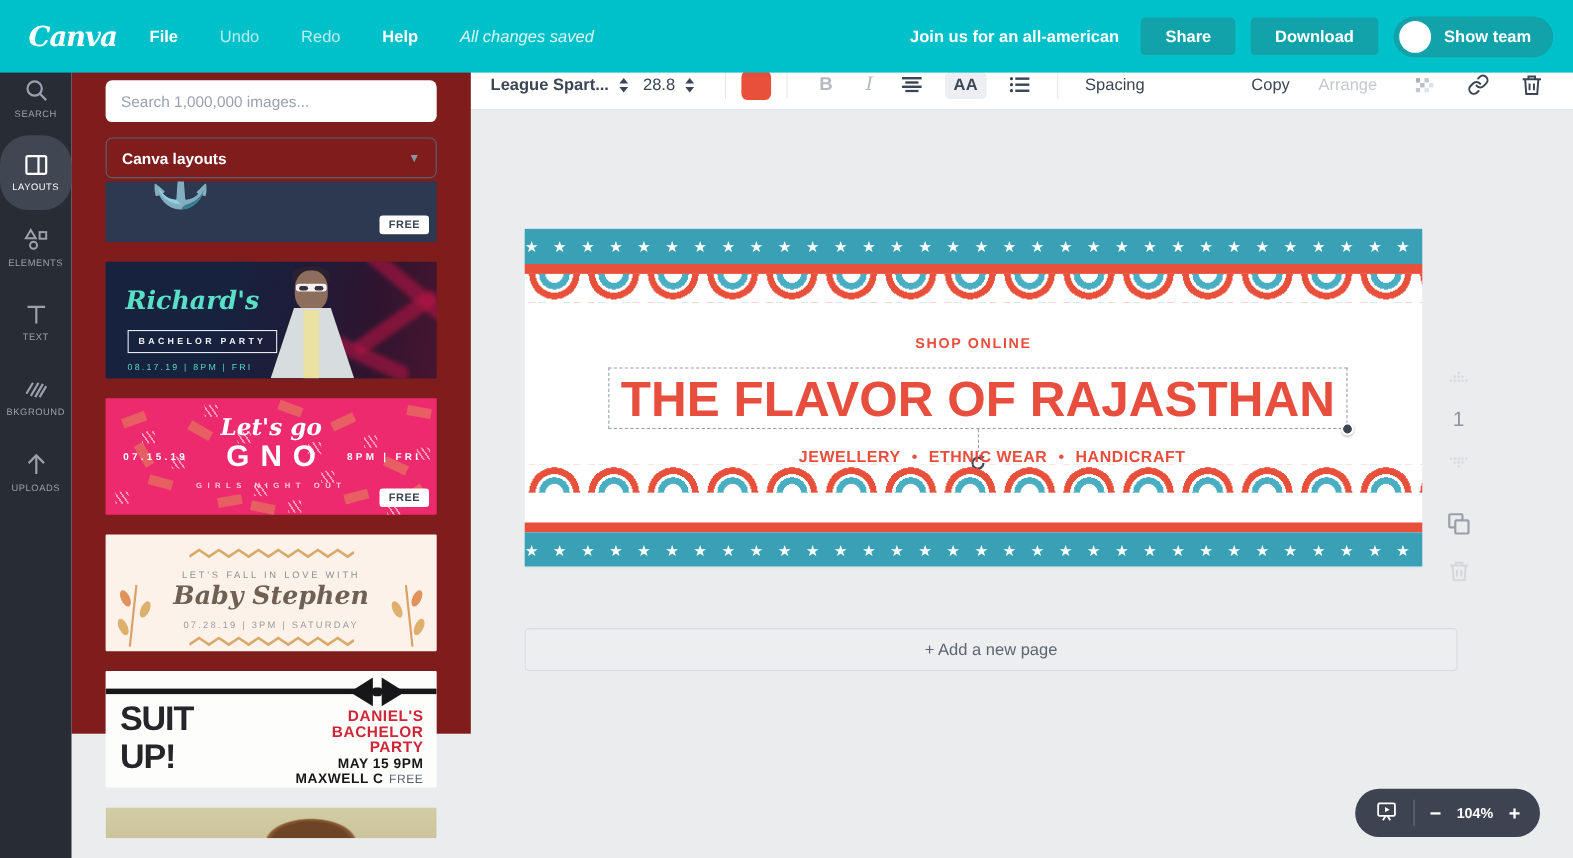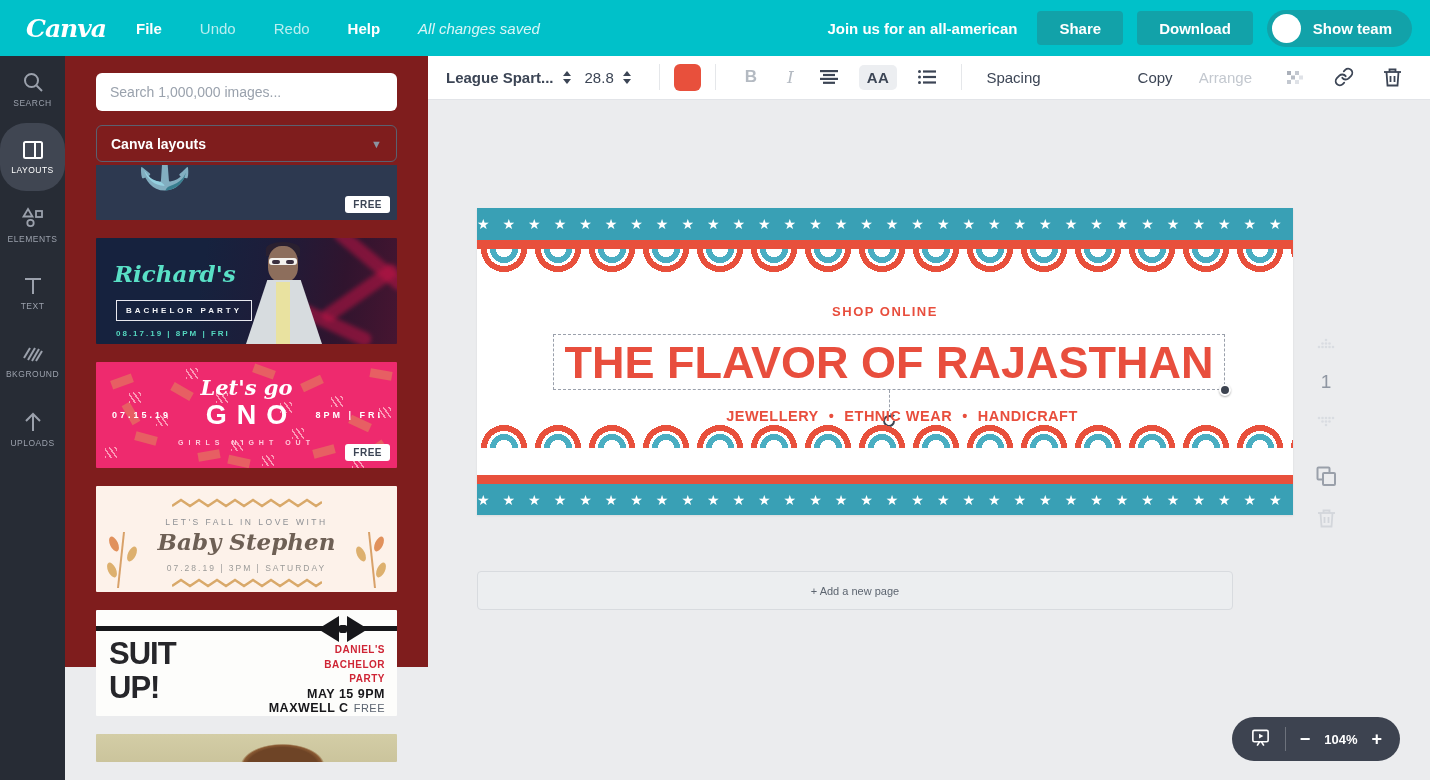--- a/index.html
+++ b/index.html
@@ -1,19 +1,19 @@
 <!DOCTYPE html>
 <html><head>
 <meta charset="utf-8">
 <style>
   * { margin:0; padding:0; box-sizing:border-box; }
   html,body { width:1430px; height:780px; overflow:hidden; font-family:"Liberation Sans",sans-serif; background:#ebecee; }
 
   
-  .topbar { position:absolute; left:0; top:0; width:1430px; height:56px; background:#00c1c9; display:flex; align-items:center; z-index:30; }
+  .topbar { position:absolute; left:0; top:0; width:1430px; height:66px; background:#00c1c9; display:flex; align-items:center; z-index:30; }
   .logo { font-family:"DejaVu Serif",serif; font-style:italic; font-weight:bold; color:#fff; font-size:25px; margin:0 30px 0 26px; letter-spacing:-1px; }
   .menu-item { color:#fff; font-size:15px; font-weight:bold; margin-right:38px; cursor:pointer; }
   .menu-item.dim { color:rgba(255,255,255,.72); font-weight:normal; }
   .save-status { color:rgba(255,255,255,.85); font-size:15px; font-style:italic; }
   .topbar-right { margin-left:auto; display:flex; align-items:center; gap:14px; padding-right:18px; }
   .promo { color:#fff; font-weight:bold; font-size:15px; margin-right:6px; }
   .tb-btn { background:#12a2a9; color:#fff; font-size:15px; font-weight:bold; border:none; border-radius:4px; height:34px; padding:0 22px; cursor:pointer; }
   .team-pill { background:#12a2a9; border-radius:20px; height:37px; display:flex; align-items:center; padding:0 20px 0 5px; gap:12px; cursor:pointer; }
   .avatar { width:29px; height:29px; border-radius:50%; background:#fff; }
   .team-pill span { color:#fff; font-size:15px; font-weight:bold; }
@@ -48,21 +48,21 @@
   .palm { position:absolute; width:90px; height:14px; border-radius:10px; background:rgba(190,20,70,.55); filter:blur(2px); }
   .rich-head { position:absolute; left:172px; top:8px; width:30px; height:36px; background:#8d6e5c; border-radius:45% 45% 40% 40%; }
   .rich-hair { position:absolute; left:170px; top:4px; width:34px; height:14px; background:#2a2030; border-radius:50% 50% 0 0; }
   .rich-glasses { position:absolute; left:173px; top:20px; width:28px; height:7px; background:#f4f2ee; border-radius:3px; }
   .rich-glasses:before { content:""; position:absolute; left:3px; top:1.5px; width:8px; height:4px; background:#3a2f3f; border-radius:2px; }
   .rich-glasses:after { content:""; position:absolute; right:3px; top:1.5px; width:8px; height:4px; background:#3a2f3f; border-radius:2px; }
   .rich-suit { position:absolute; left:150px; top:42px; width:76px; height:64px; background:#d7dcdf; clip-path:polygon(28% 0,72% 0,100% 100%,0 100%); }
   .rich-shirt { position:absolute; left:180px; top:44px; width:14px; height:62px; background:#e9e2a0; }
   .rich-name { position:absolute; left:18px; top:22px; font-family:"DejaVu Serif",serif; font-style:italic; font-weight:bold; color:#59e0c6; font-size:23px; }
   .rich-box { position:absolute; left:20px; top:62px; border:1px solid #e8e8ef; color:#f2f3f6; font-size:8px; letter-spacing:3px; padding:5px 9px; font-weight:bold; }
-  .rich-date { position:absolute; left:20px; top:91px; color:#55d8c0; font-size:8px; letter-spacing:2px; font-weight:bold; }
+  .rich-date { position:absolute; left:20px; top:91px; color:#55d8c0; font-size:8px; letter-spacing:2px; font-weight:normal; }
 
   
   .t-gno { background:#ee2a6e; }
   .conf { position:absolute; width:22px; height:9px; background:#e75f63; }
   .hatch { position:absolute; width:12px; height:11px; background:repeating-linear-gradient(55deg,rgba(255,190,205,.75) 0 1.5px,transparent 1.5px 4.5px); }
   .gno-date { position:absolute; left:16px; top:48px; color:#fff; font-size:9px; font-weight:bold; letter-spacing:3px; }
   .gno-time { position:absolute; right:14px; top:48px; color:#fff; font-size:9px; font-weight:bold; letter-spacing:3px; }
   .gno-script { position:absolute; left:0; right:0; top:13px; text-align:center; color:#fff; font-family:"DejaVu Serif",serif; font-style:italic; font-weight:bold; font-size:21px; }
   .gno-big { position:absolute; left:0; right:0; top:38px; text-align:center; color:#fff; font-weight:bold; font-size:27px; letter-spacing:10px; text-indent:10px; }
   .gno-sub { position:absolute; left:0; right:0; top:77px; text-align:center; color:#ffc9da; font-size:7px; font-weight:bold; letter-spacing:5px; }
@@ -77,21 +77,21 @@
 
   
   .t-suit { background:#fdfdfb; }
   .suit-band { position:absolute; left:0; top:16px; width:100%; height:5px; background:#17171a; }
   .bowtie { position:absolute; left:222px; top:6px; width:50px; height:26px; }
   .bowtie .bl { position:absolute; left:0; top:0; width:0; height:0; border-top:13px solid transparent; border-bottom:13px solid transparent; border-right:21px solid #17171a; }
   .bowtie .br { position:absolute; right:0; top:0; width:0; height:0; border-top:13px solid transparent; border-bottom:13px solid transparent; border-left:21px solid #17171a; }
   .bowtie .bk { position:absolute; left:21px; top:9px; width:8px; height:8px; background:#17171a; border-radius:2px; }
   .suit-title { position:absolute; left:13px; top:27px; color:#26262a; font-weight:bold; font-size:31px; line-height:34px; letter-spacing:-1px; white-space:pre-line; }
   .suit-right { position:absolute; right:12px; top:33px; text-align:right; }
-  .suit-right .red { color:#cf2535; font-weight:bold; font-size:10px; line-height:14.5px; letter-spacing:.5px; }
+  .suit-right .red { color:#cf2535; font-weight:bold; font-size:14px; line-height:14.5px; letter-spacing:.5px; }
   .suit-right .blk { color:#17171a; font-weight:bold; font-size:12.5px; line-height:14px; letter-spacing:.5px; }
   .suit-right .free-inline { color:#5b6470; font-weight:normal; font-size:11px; margin-left:5px; letter-spacing:.5px; }
 
   
   .t-photo { height:28px; background:radial-gradient(ellipse 64px 34px at 62% 115%, #6e4426 55%, #8a5a33 62%, transparent 66%), linear-gradient(#d3cda6,#cbc49c); margin-bottom:0; }
 
   
   .workspace { position:absolute; left:428px; top:55px; width:1002px; height:725px; background:#ebecee; }
 
   
@@ -128,21 +128,21 @@
   .rot-handle { position:absolute; left:401px; top:202px; width:22px; height:22px; cursor:grab; }
   .subline { position:absolute; left:0; right:0; top:200px; text-align:center; color:#e84e3d; font-size:14.5px; font-weight:bold; letter-spacing:.5px;padding-left:34px; }
   .subline .dot { margin:0 10px; }
 
   
   .page-controls { position:absolute; left:878px; top:272px; width:40px; display:flex; flex-direction:column; align-items:center; }
   .pg-num { color:#8f96a2; font-size:19px; margin:10px 0 12px; }
   .pc-btn { cursor:pointer; margin:8px 0; }
 
   
-  .add-page { position:absolute; left:49px; top:516px; width:756px; height:39px; background:#eceef0; border:1px solid #d8dbdf; border-radius:4px; color:#5d6570; font-size:11px; display:flex; align-items:center; justify-content:center; cursor:pointer; }
+  .add-page { position:absolute; left:49px; top:516px; width:848px; height:39px; background:#eceef0; border:1px solid #d8dbdf; border-radius:4px; color:#5d6570; font-size:15px; display:flex; align-items:center; justify-content:center; cursor:pointer; }
 
   
   .zoom-pill { position:absolute; right:30px; bottom:19px; height:44px; background:#3d4350; border-radius:26px; display:flex; align-items:center; padding:0 18px; gap:14px; color:#fff; }
   .zoom-pill .zdiv { width:1px; height:24px; background:rgba(255,255,255,.25); }
   .zoom-pill .zbtn { color:#fff; font-size:18px; font-weight:bold; cursor:pointer; line-height:1; }
   .zoom-pill .zlevel { font-size:13px; font-weight:bold; }
 </style>
 </head>
 <body>
 

